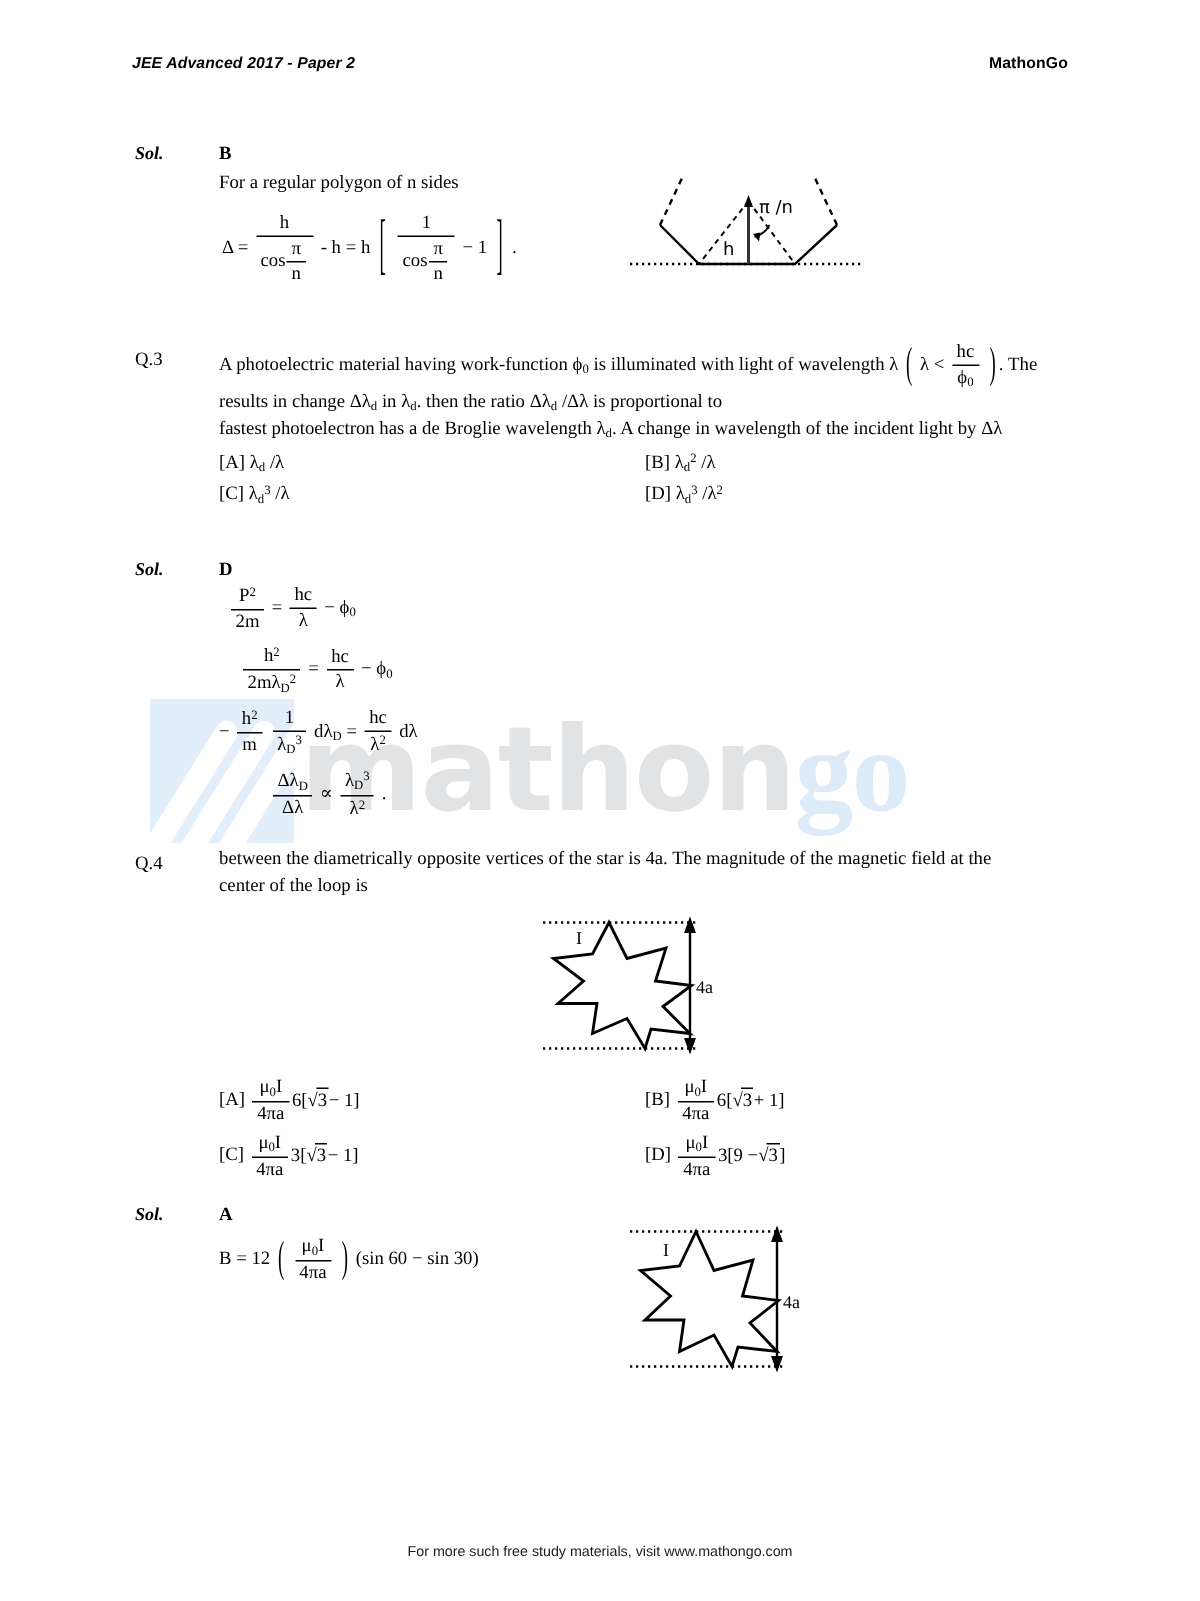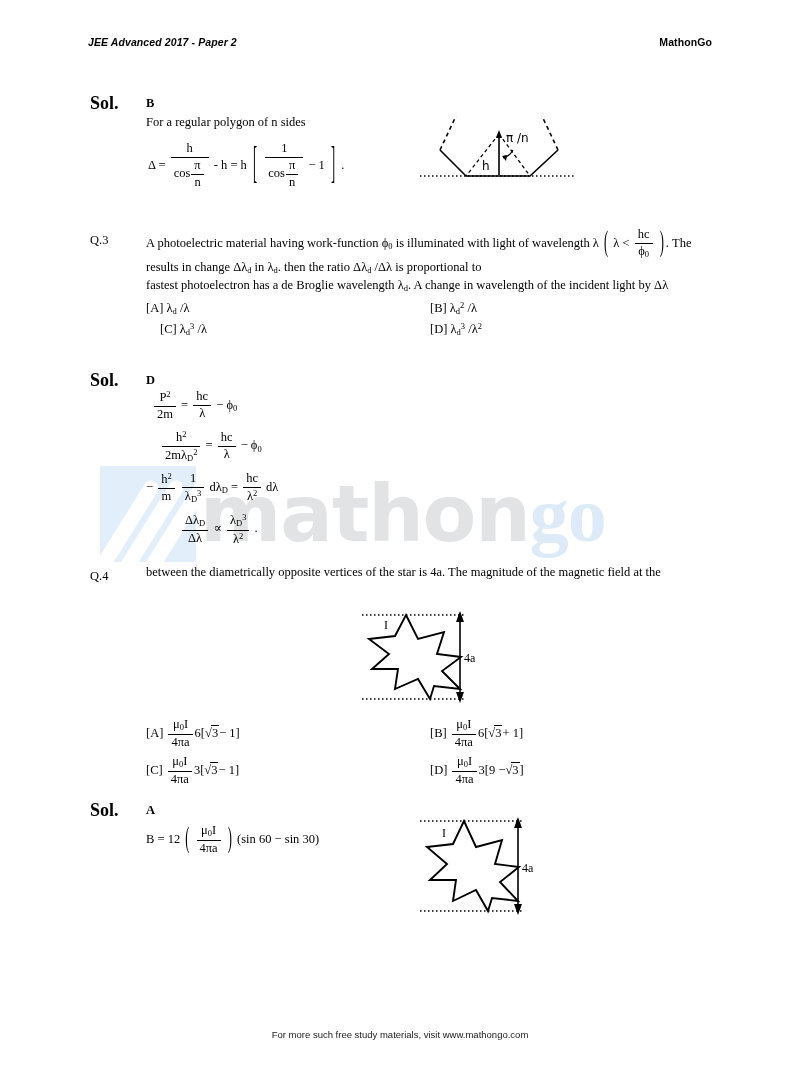--- a/index.html
+++ b/index.html
@@ -74,22 +74,22 @@
   }
   .wm-gray { color: #e2e3e5; }
   .wm-blue { color: #ddeaf8; font-family: Liberation Serif, serif; }
 
   
   .content { position: relative; z-index: 2; }
 
   .blk { position: absolute; }
 
   .tag-sol {
-    font-weight: bold;
-    font-size: 18px;
+    font-style: italic; font-weight: bold;
+    font-size: 12px;
     font-family: "Liberation Serif", "DejaVu Serif", serif;
   }
   .tag-q { font-size: 12.5px; }
 
   .ans { font-weight: bold; font-size: 12.5px; }
 
   .para {
     font-size: 12.5px;
     line-height: 1.42;
     text-align: justify;
@@ -239,21 +239,21 @@
   </div>
 
   <div class="opt-row" style="left:146px; top:300px;">
     <span>[A]</span>
     <span>λ</span><sub>d</sub><sup></sup><span> /λ</span>
   </div>
   <div class="opt-row" style="left:430px; top:300px;">
     <span>[B]</span>
     <span>λ</span><sub>d</sub><sup>2</sup><span> /λ</span>
   </div>
-  <div class="opt-row" style="left:160px; top:321px;">
+  <div class="opt-row" style="left:146px; top:321px;">
     <span>[C]</span>
     <span>λ</span><sub>d</sub><sup>3</sup><span> /λ</span>
   </div>
   <div class="opt-row" style="left:430px; top:321px;">
     <span>[D]</span>
     <span>λ</span><sub>d</sub><sup>3</sup><span> /λ</span><sup>2</sup>
   </div>
 
   <div class="blk" style="left:90px; top:370px;">
     <span class="tag-sol">Sol.</span>
@@ -318,20 +318,21 @@
           <span class="den"><span>λ</span><sup>2</sup></span>
         </span>
     <span>.</span>
   </div>
 
   <div class="blk" style="left:90px; top:566px;">
     <span class="tag-q">Q.4</span>
   </div>
   <div class="blk" style="left:146px; top:564px; width:582px;">
     <div class="para"><span>between the diametrically opposite vertices of the star is 4a.  The magnitude of the magnetic field at the</span></div>
+    <div class="para"><span>center of the loop is</span></div>
   </div>
 
   <div class="blk" style="left:348px; top:606px;">
     <svg width="150" height="100" viewBox="0 0 150 100">
       <line x1="14" y1="9" x2="118" y2="9" stroke="#000" stroke-width="1.6" stroke-dasharray="1.5,2.5"></line>
       <line x1="14" y1="93" x2="118" y2="93" stroke="#000" stroke-width="1.6" stroke-dasharray="1.5,2.5"></line>
       <polygon points="58,9 70,33 96,26 89,48 113,51 94,65 112,83 86,80 82,93 70,73 47,83 50,63 24,63 41,48 21,33 47,30" fill="#ffffff" stroke="#000" stroke-width="1.9" stroke-linejoin="miter"></polygon>
       <line x1="112" y1="13" x2="112" y2="89" stroke="#000" stroke-width="1.6"></line>
       <polygon points="112,5 108,16 116,16" fill="#000"></polygon>
       <polygon points="112,97 108,86 116,86" fill="#000"></polygon>

